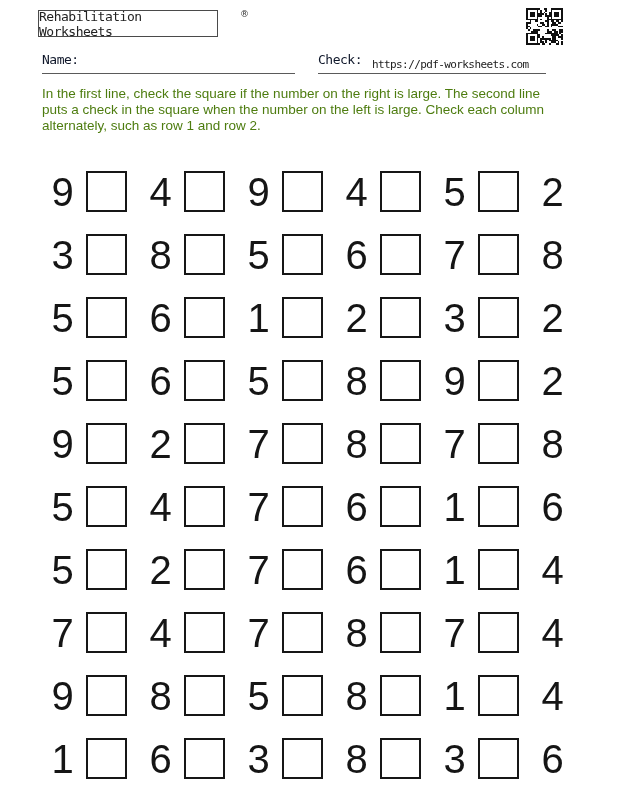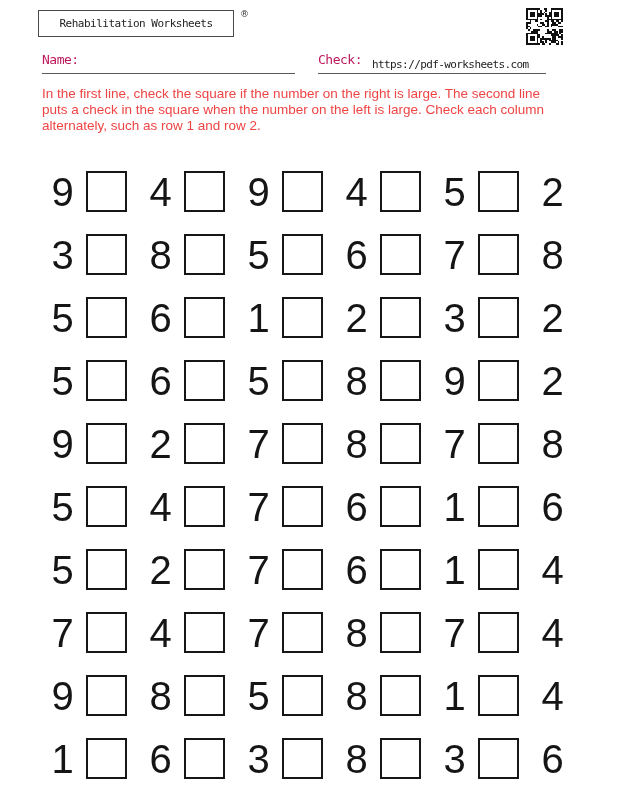--- a/index.html
+++ b/index.html
@@ -2,49 +2,49 @@
 <html><head>
 <meta charset="utf-8">
 <style>
   html,body{margin:0;padding:0;}
   body{
     width:621px;height:800px;position:relative;background:#ffffff;
     font-family:"Liberation Sans",sans-serif;color:#1a1a1a;overflow:hidden;
   }
   
   .brand-box{
-    position:absolute;left:38px;top:10px;width:196px;height:27px;
+    position:absolute;left:38px;top:10px;width:180px;height:27px;
     border:1px solid #4a4a4a;display:flex;align-items:center;justify-content:center;
-    font-family:"DejaVu Sans Mono",monospace;font-size:11px;letter-spacing:-0.5px;color:#222;
+    font-family:"DejaVu Sans Mono",monospace;font-size:13px;letter-spacing:-0.5px;color:#222;
     box-sizing:border-box;background:#fff;
   }
   .reg-mark{
     position:absolute;left:240px;top:9px;font-size:9px;color:#333;
     font-family:"DejaVu Sans",sans-serif;
   }
   .site-url{
     position:absolute;left:372px;top:14px;
     font-family:"DejaVu Sans Mono",monospace;font-size:11px;letter-spacing:-0.6px;color:#222;
     text-decoration:none;
     margin-top:44px;
   }
   .qr{position:absolute;left:526px;top:8px;width:37px;height:37px;}
   .qr svg{width:100%;height:100%;display:block;}
   
   .field{
     position:absolute;top:52px;height:22px;border-bottom:1.5px solid #5a5a5a;
-    font-family:"DejaVu Sans Mono",monospace;font-size:13px;letter-spacing:-0.5px;color:#be185d;
+    font-family:"DejaVu Sans Mono",monospace;font-size:13px;letter-spacing:-0.5px;color:#0f172a;
     box-sizing:border-box;
   }
   .field-name{left:42px;width:253px;}
   .field-date{left:318px;width:228px;}
   
   .instructions{
     position:absolute;left:42px;top:86px;width:528px;
-    font-size:13.5px;line-height:16px;color:#ef4444;white-space:pre-line;
+    font-size:13.5px;line-height:16px;color:#4d7c0f;white-space:pre-line;
   }
   
   .grid{position:absolute;left:46px;top:160px;width:540px;}
   .grid-row{display:flex;align-items:center;height:63px;}
   .num{
     width:32px;text-align:center;font-size:40px;line-height:1;
     font-family:"Liberation Sans",sans-serif;color:#151515;margin-right:8px;
     letter-spacing:-1px;
   }
   .num.last{margin-right:0;}

